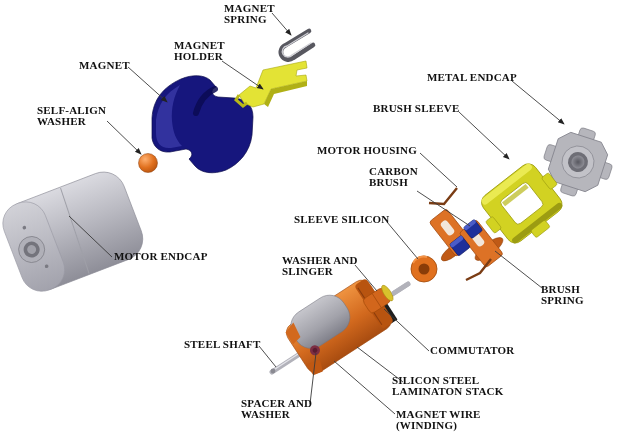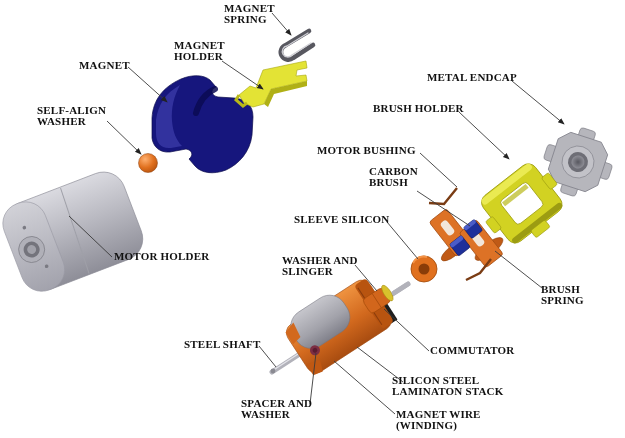--- a/index.html
+++ b/index.html
@@ -189,24 +189,24 @@
   </g>
 </svg>
 
   <div class="lbl" style="left:224px;top:3px">MAGNET
 SPRING</div>
   <div class="lbl" style="left:174px;top:40px">MAGNET
 HOLDER</div>
   <div class="lbl" style="left:79px;top:60px">MAGNET</div>
   <div class="lbl" style="left:37px;top:105px">SELF-ALIGN
 WASHER</div>
-  <div class="lbl" style="left:114px;top:251px">MOTOR HOLDER</div>
+  <div class="lbl" style="left:114px;top:251px">MOTOR ENDCAP</div>
   <div class="lbl" style="left:427px;top:72px">METAL ENDCAP</div>
-  <div class="lbl" style="left:373px;top:103px">BRUSH HOLDER</div>
-  <div class="lbl" style="left:317px;top:145px">MOTOR BUSHING</div>
+  <div class="lbl" style="left:373px;top:103px">BRUSH SLEEVE</div>
+  <div class="lbl" style="left:317px;top:145px">MOTOR HOUSING</div>
   <div class="lbl" style="left:369px;top:166px">CARBON
 BRUSH</div>
   <div class="lbl" style="left:294px;top:214px">SLEEVE SILICON</div>
   <div class="lbl" style="left:541px;top:284px">BRUSH SPRING</div>
   <div class="lbl" style="left:282px;top:255px">WASHER AND
 SLINGER</div>
   <div class="lbl" style="left:184px;top:339px">STEEL SHAFT</div>
   <div class="lbl" style="left:430px;top:345px">COMMUTATOR</div>
   <div class="lbl" style="left:392px;top:375px">SILICON STEEL
 LAMINATON STACK</div>

